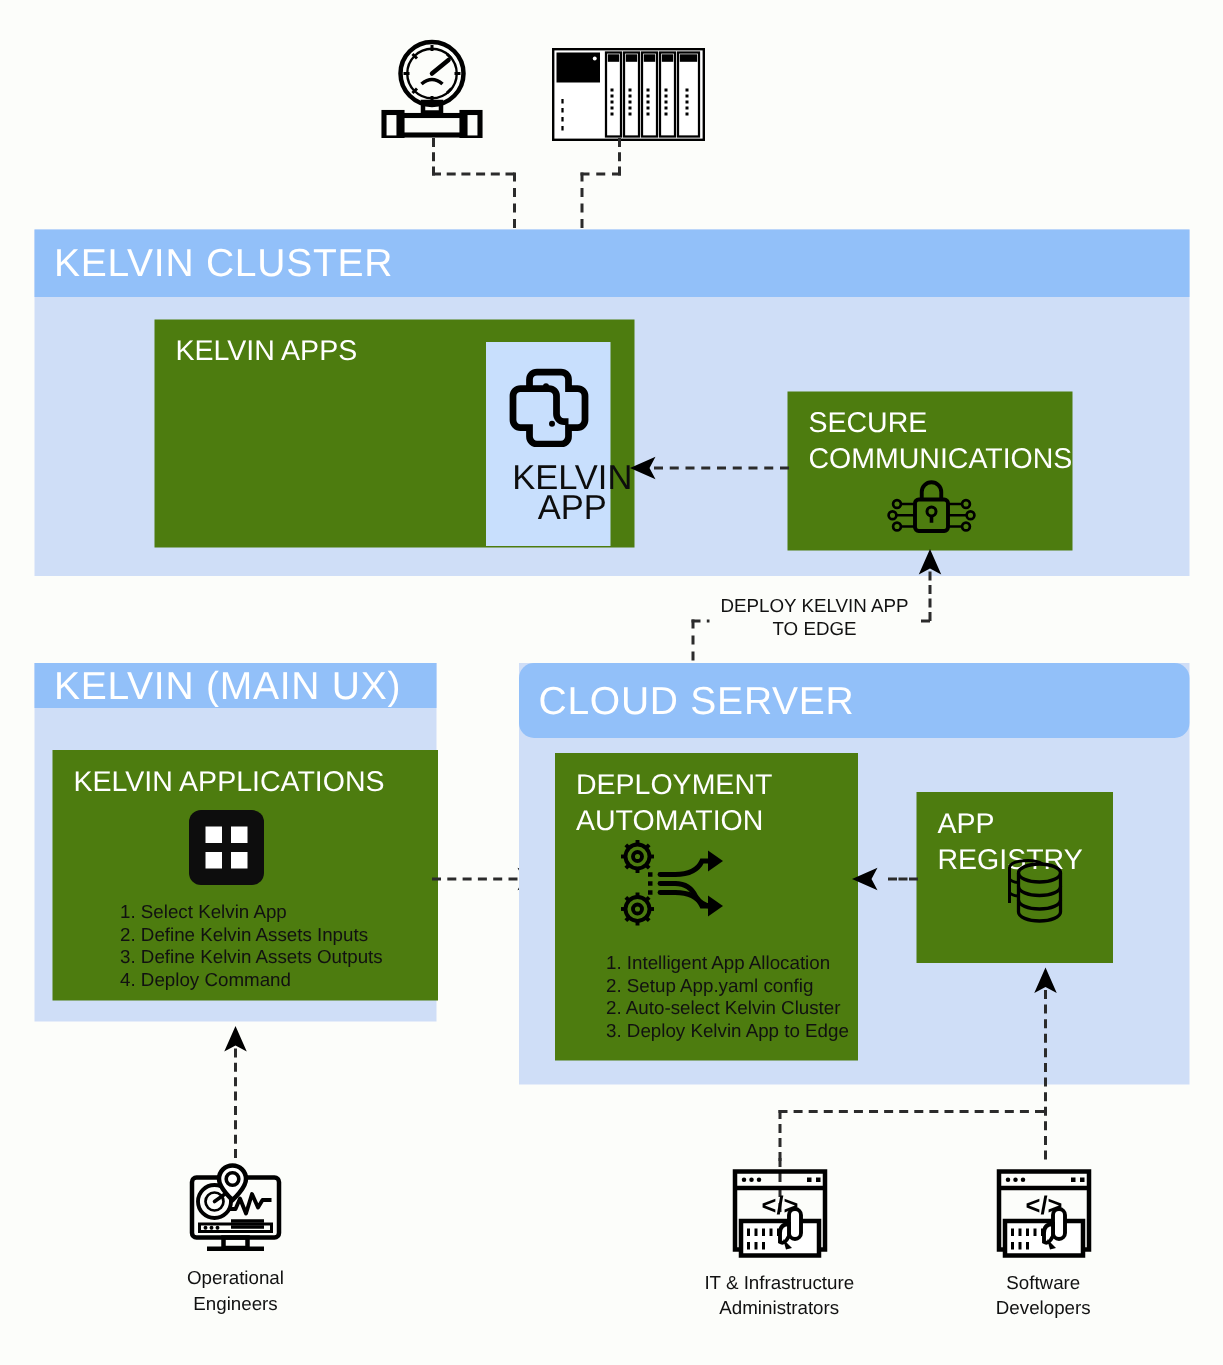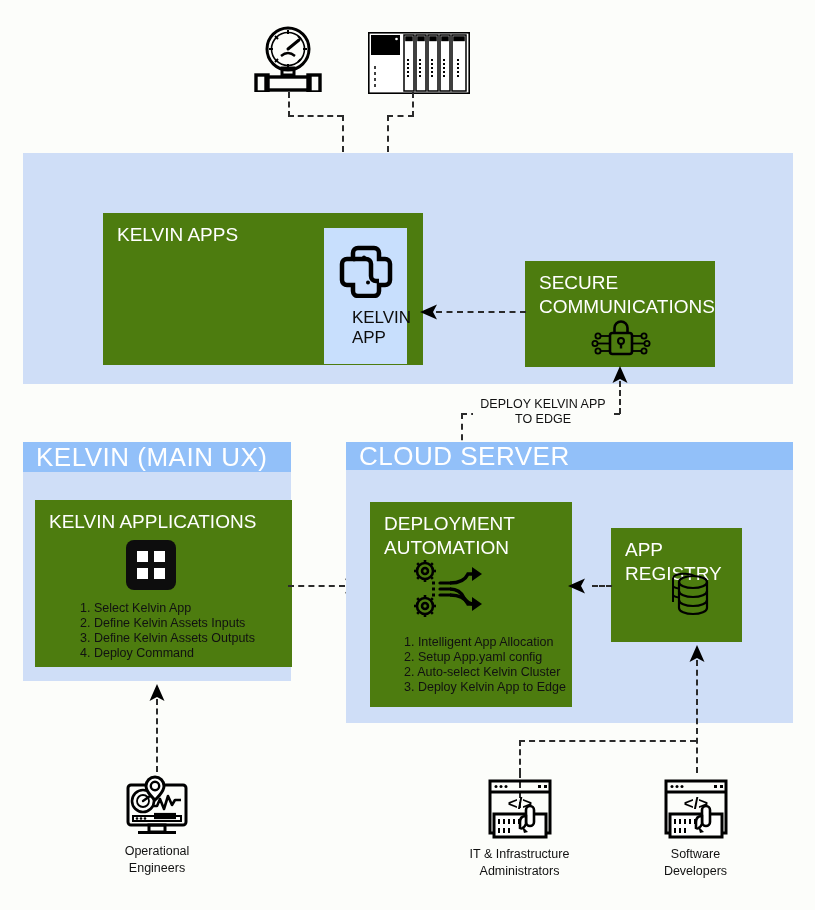--- a/index.html
+++ b/index.html
@@ -46,22 +46,23 @@
   }
   .app-tile {
     position: absolute;
     background: #c8dffd;
     display: flex;
     flex-direction: column;
     align-items: center;
     justify-content: flex-start;
   }
   .app-tile-label {
-    font-size: 17px;
+    font-size: 23px;
     color: #0d0d0d;
+    text-align: center;
     line-height: 20px;
     margin-left: 32px;
   }
   .steps {
     position: absolute;
     font-size: 12.5px;
     color: #111;
     line-height: 15px;
     white-space: pre;
   }
@@ -187,20 +188,23 @@
 
 <div class="dash-v" style="left:288px; top:92px; height:25px;"></div>
 <div class="dash-h" style="left:288px; top:115px; width:55px;"></div>
 <div class="dash-v" style="left:342px; top:115px; height:130px;"></div>
 
 <div class="dash-v" style="left:412px; top:92px; height:25px;"></div>
 <div class="dash-h" style="left:387px; top:115px; width:27px;"></div>
 <div class="dash-v" style="left:387px; top:115px; height:130px;"></div>
 
 <div class="panel" style="left:23px; top:153px; width:770px; height:231px;">
+  <div class="panel-header" style="height:45px;">
+    <span>KELVIN CLUSTER</span>
+  </div>
 
   <div class="subbox" style="left:80px; top:60px; width:320px; height:152px;">
     <div class="subbox-title">KELVIN APPS</div>
   </div>
 
   <div class="app-tile" style="left:301px; top:75px; width:83px; height:122px; padding-top:14px;">
     <svg width="56" height="56" viewBox="0 0 56 56">
       <path d="M20 6 h16 a5 5 0 0 1 5 5 v6 h6 a5 5 0 0 1 5 5 v16 a5 5 0 0 1 -5 5 h-6 v6 a5 5 0 0 1 -5 5 h-16 a5 5 0 0 1 -5 -5 v-6 h-6 a5 5 0 0 1 -5 -5 v-16 a5 5 0 0 1 5 -5 h6 v-6 a5 5 0 0 1 5 -5 z" fill="none" stroke="#000" stroke-width="4.5"></path>
       <path d="M15 17 h13 a5 5 0 0 1 5 5 v12 a5 5 0 0 0 5 5 h3" fill="none" stroke="#000" stroke-width="4.5"></path>
       <circle cx="26" cy="15.5" r="2" fill="#000"></circle>
@@ -271,21 +275,21 @@
 4. Deploy Command</div>
   </div>
 </div>
 
 <div class="dash-h" style="left:288px; top:585px; width:57px;"></div>
 <svg class="arrow" width="18" height="18" viewBox="0 0 18 18" style="left:344px; top:577px;">
   <path d="M18 9 L1 1.5 L5 9 L1 16.5 Z" fill="#000"></path>
 </svg>
 
 <div class="panel" style="left:346px; top:442px; width:447px; height:281px;">
-  <div class="panel-header" style="height:28px;">
+  <div class="panel-header" style="height:50px;border-radius:10px;">
     <span>CLOUD SERVER</span>
   </div>
 
   <div class="subbox" style="left:24px; top:60px; width:202px; height:205px;">
     <div class="subbox-title">DEPLOYMENT
 AUTOMATION</div>
     <svg width="76" height="62" viewBox="0 0 76 62" style="position:absolute; left:40px; top:56px;">
       <g fill="none" stroke="#000" stroke-width="2.6">
         <circle cx="15" cy="13" r="8"></circle>
         <circle cx="15" cy="13" r="3"></circle>

